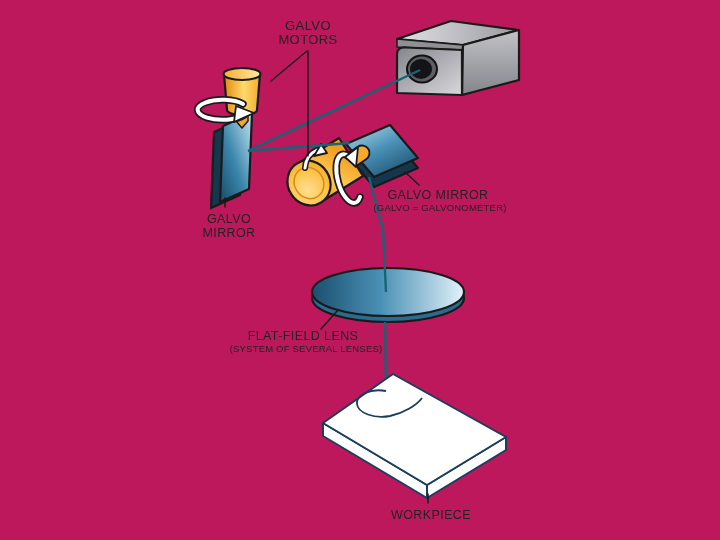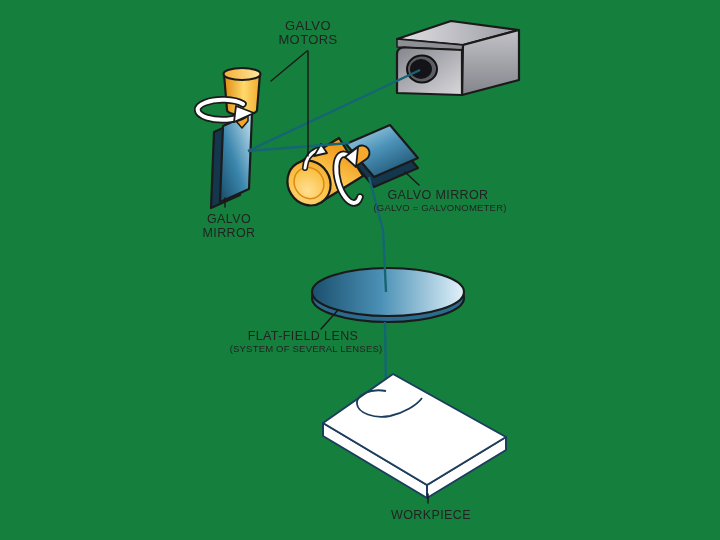--- a/index.html
+++ b/index.html
@@ -1,16 +1,16 @@
 <!DOCTYPE html>
 <html><head>
 <meta charset="utf-8">
 <style>
   html,body{margin:0;padding:0;background:#ffffff;}
-  .stage{position:relative;width:720px;height:540px;background:#15803d;overflow:hidden;
+  .stage{position:relative;width:720px;height:540px;background:#be185d;overflow:hidden;
          font-family:"Liberation Sans",sans-serif;}
   svg{display:block;}
   .ol{stroke:#1a1a1a;stroke-width:2.2;stroke-linejoin:round;}
   .ol-thin{stroke:#1a1a1a;stroke-width:1.5;stroke-linejoin:round;}
   .pointer{stroke:#1a1a1a;stroke-width:1.5;stroke-linecap:round;}
   .lbl{fill:#222222;font-family:"Liberation Sans",sans-serif;font-size:12.5px;
        letter-spacing:0.4px;text-anchor:middle;}
   .lbl-big{font-size:13px;}
   .lbl-sub{font-size:9.5px;letter-spacing:0.2px;}
   .ribbon-under{stroke:#1a1a1a;stroke-width:7.5;fill:none;stroke-linecap:round;}

